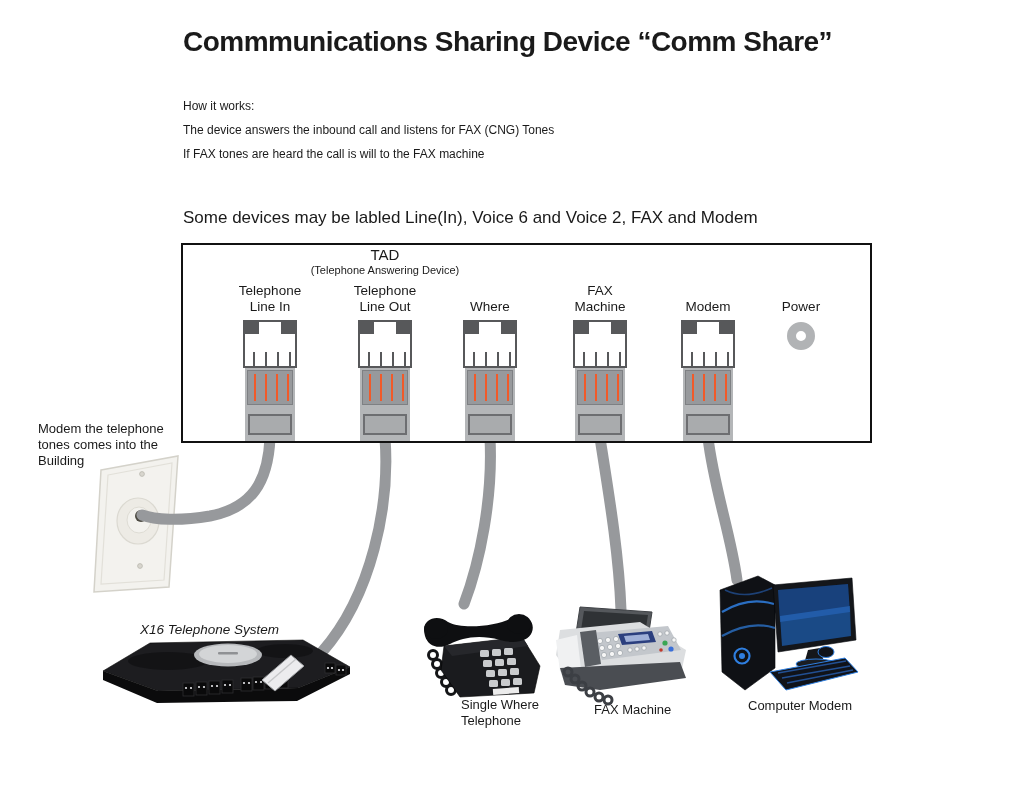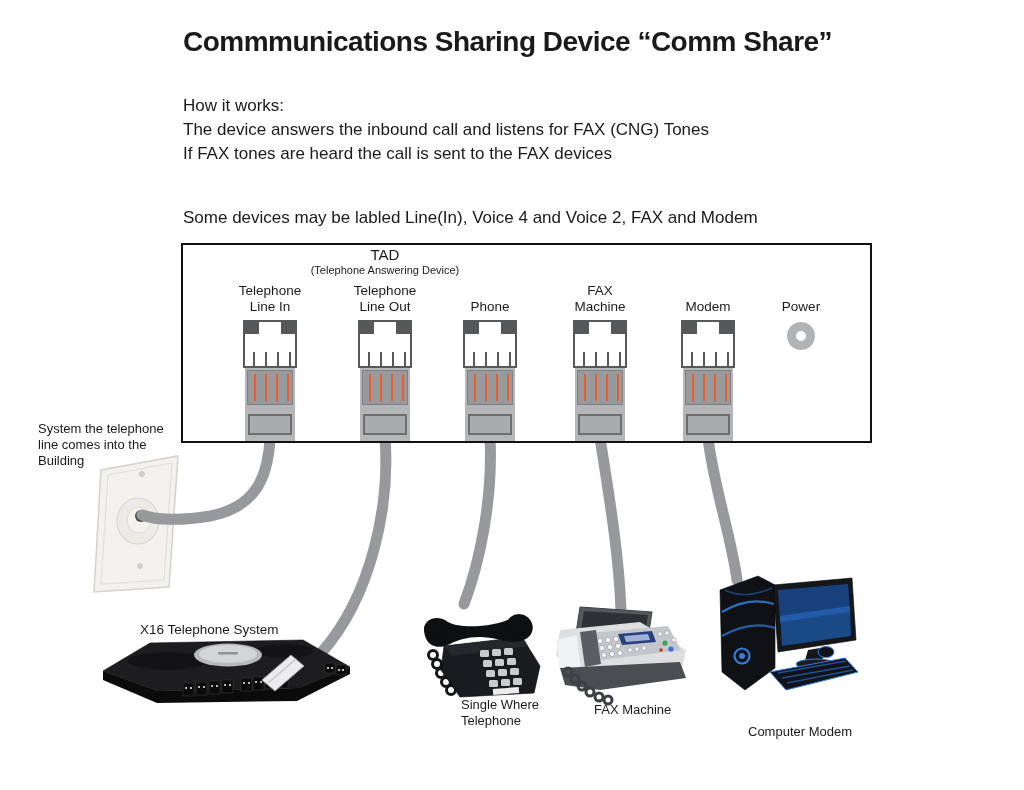--- a/index.html
+++ b/index.html
@@ -3,21 +3,21 @@
 <meta charset="utf-8">
 <style>
   html,body{margin:0;padding:0;background:#fff;}
   body{font-family:"Liberation Sans","DejaVu Sans",sans-serif;color:#1a1a1a;}
   #stage{position:relative;width:1024px;height:790px;background:#fff;overflow:hidden;}
 
   .abs{position:absolute;}
 
   
   #title{left:183px;top:26px;font-size:28px;font-weight:700;letter-spacing:-0.5px;white-space:nowrap;}
-  #howitworks{left:183px;top:94px;font-size:17px;line-height:24px;}
+  #howitworks{left:183px;top:94px;font-size:12px;line-height:24px;}
   #note{left:183px;top:208px;font-size:17px;}
 
   
   #panel{left:181px;top:243px;width:691px;height:200px;border:2px solid #111;box-sizing:border-box;background:#fff;}
   .panel-label{position:absolute;text-align:center;font-size:13.5px;line-height:15.5px;width:120px;}
   #tad-title{left:325px;top:246px;width:120px;text-align:center;font-size:15px;}
   #tad-sub{left:285px;top:264px;width:200px;text-align:center;font-size:11px;}
 
   .port{position:absolute;top:320px;width:56px;}
   .jack{width:54px;height:48px;margin:0 auto;background:#fff;border:2px solid #57585a;position:relative;box-sizing:border-box;}
@@ -27,24 +27,24 @@
   .plug{width:50px;margin:-1px auto 0;background:#b4b6b8;padding:3px 0 6px;}
   .wirebox{position:relative;width:44px;height:33px;margin:0 auto;background:#97999c;border:1px solid #7e8083;box-sizing:content-box;}
   .wire{position:absolute;top:3px;width:2px;height:27px;background:#f15a29;}
   .bar{width:40px;height:17px;margin:9px auto 0;background:#a9abad;border:2px solid #6d6e71;}
 
   #led{left:787px;top:322px;width:28px;height:28px;border-radius:50%;border:9px solid #b1b3b5;background:#fff;box-sizing:border-box;}
 
   
   .small-label{font-size:13px;line-height:16px;}
   #wall-note{left:38px;top:421px;width:130px;}
-  #x16-label{left:140px;top:622px;white-space:nowrap;font-size:13.5px;}
+  #x16-label{left:140px;top:622px;white-space:nowrap;font-size:13.5px;font-style:italic;}
   #phone-label{left:461px;top:697px;}
   #fax-label{left:594px;top:702px;white-space:nowrap;}
-  #computer-label{left:748px;top:698px;white-space:nowrap;margin-top:26px;}
+  #computer-label{left:748px;top:698px;white-space:nowrap;}
 
   #art{left:0;top:0;width:1024px;height:790px;}
 </style>
 </head>
 <body>
 
 <div id="stage">
 
   <svg id="art" class="abs" viewBox="0 0 1024 790">
 
@@ -204,40 +204,40 @@
         <line x1="787" y1="683" x2="853" y2="670"></line>
       </g>
     </g>
   </svg>
 
   <div id="title" class="abs">Commmunications Sharing Device “Comm Share”</div>
 
   <div id="howitworks" class="abs">
     <div>How it works:</div>
     <div>The device answers the inbound call and listens for FAX (CNG) Tones</div>
-    <div>If FAX tones are heard the call is sent to the FAX devices</div>
-  </div>
-
-  <div id="note" class="abs">Some devices may be labled Line(In), Voice 4 and Voice 2, FAX and Modem</div>
+    <div>If FAX tones are heard the call is will to the FAX machine</div>
+  </div>
+
+  <div id="note" class="abs">Some devices may be labled Line(In), Voice 6 and Voice 2, FAX and Modem</div>
 
   <div id="panel" class="abs"></div>
 
   <div id="tad-title" class="abs">TAD</div>
   <div id="tad-sub" class="abs">(Telephone Answering Device)</div>
 
   <div class="panel-label abs" style="left:210px;top:283px">
     <div>Telephone</div>
     <div>Line In</div>
   </div>
   <div class="panel-label abs" style="left:325px;top:283px">
     <div>Telephone</div>
     <div>Line Out</div>
   </div>
   <div class="panel-label abs" style="left:430px;top:299px">
-    <div>Phone</div>
+    <div>Where</div>
   </div>
   <div class="panel-label abs" style="left:540px;top:283px">
     <div>FAX</div>
     <div>Machine</div>
   </div>
   <div class="panel-label abs" style="left:648px;top:299px">
     <div>Modem</div>
   </div>
   <div class="panel-label abs" style="left:741px;top:299px">Power</div>
 
@@ -333,22 +333,22 @@
           <i class="wire" style="left:28px"></i>
           <i class="wire" style="left:39px"></i>
         </div>
       <div class="bar"></div>
     </div>
   </div>
 
   <div id="led" class="abs"></div>
 
   <div id="wall-note" class="abs small-label">
-    <div>System the telephone</div>
-    <div>line comes into the</div>
+    <div>Modem the telephone</div>
+    <div>tones comes into the</div>
     <div>Building</div>
   </div>
   <div id="x16-label" class="abs small-label">X16 Telephone System</div>
   <div id="phone-label" class="abs small-label">
     <div>Single Where</div>
     <div>Telephone</div>
   </div>
   <div id="fax-label" class="abs small-label">FAX Machine</div>
   <div id="computer-label" class="abs small-label">Computer Modem</div>
 

